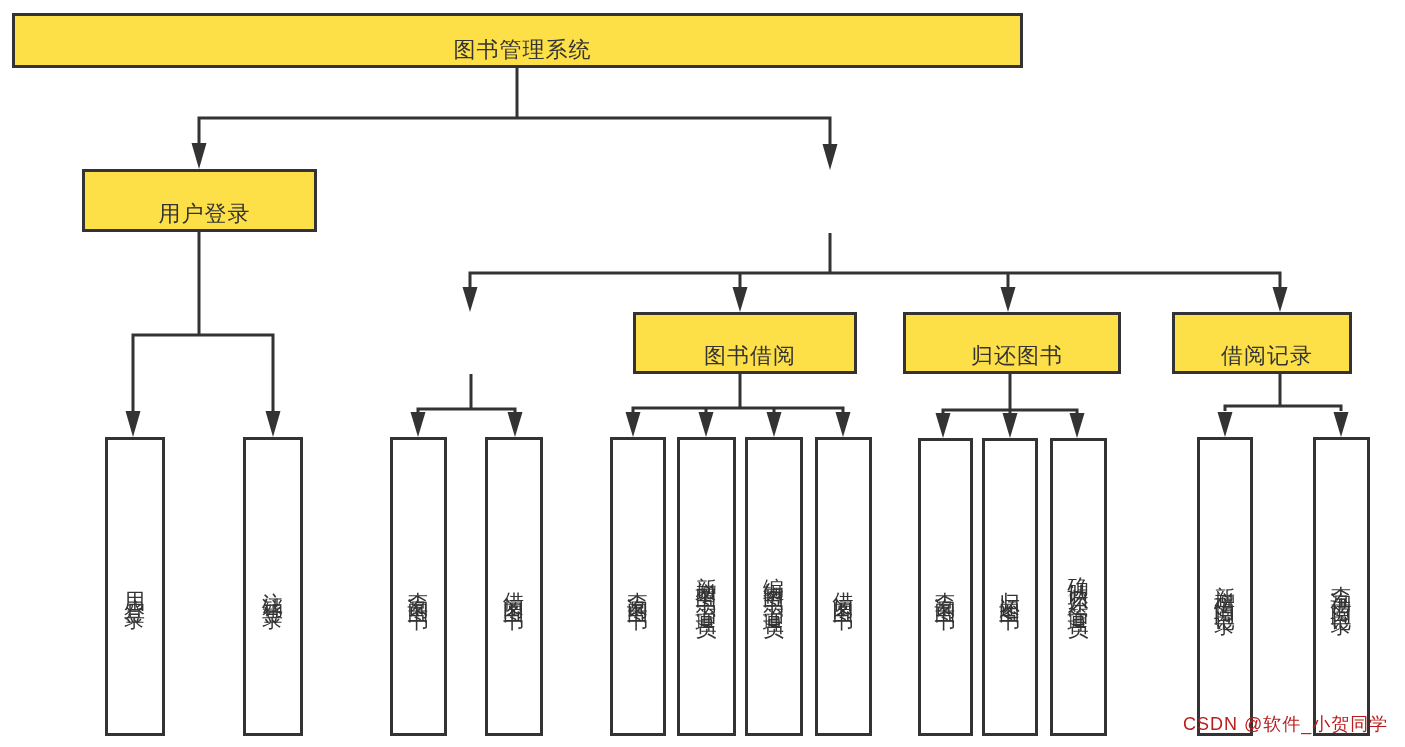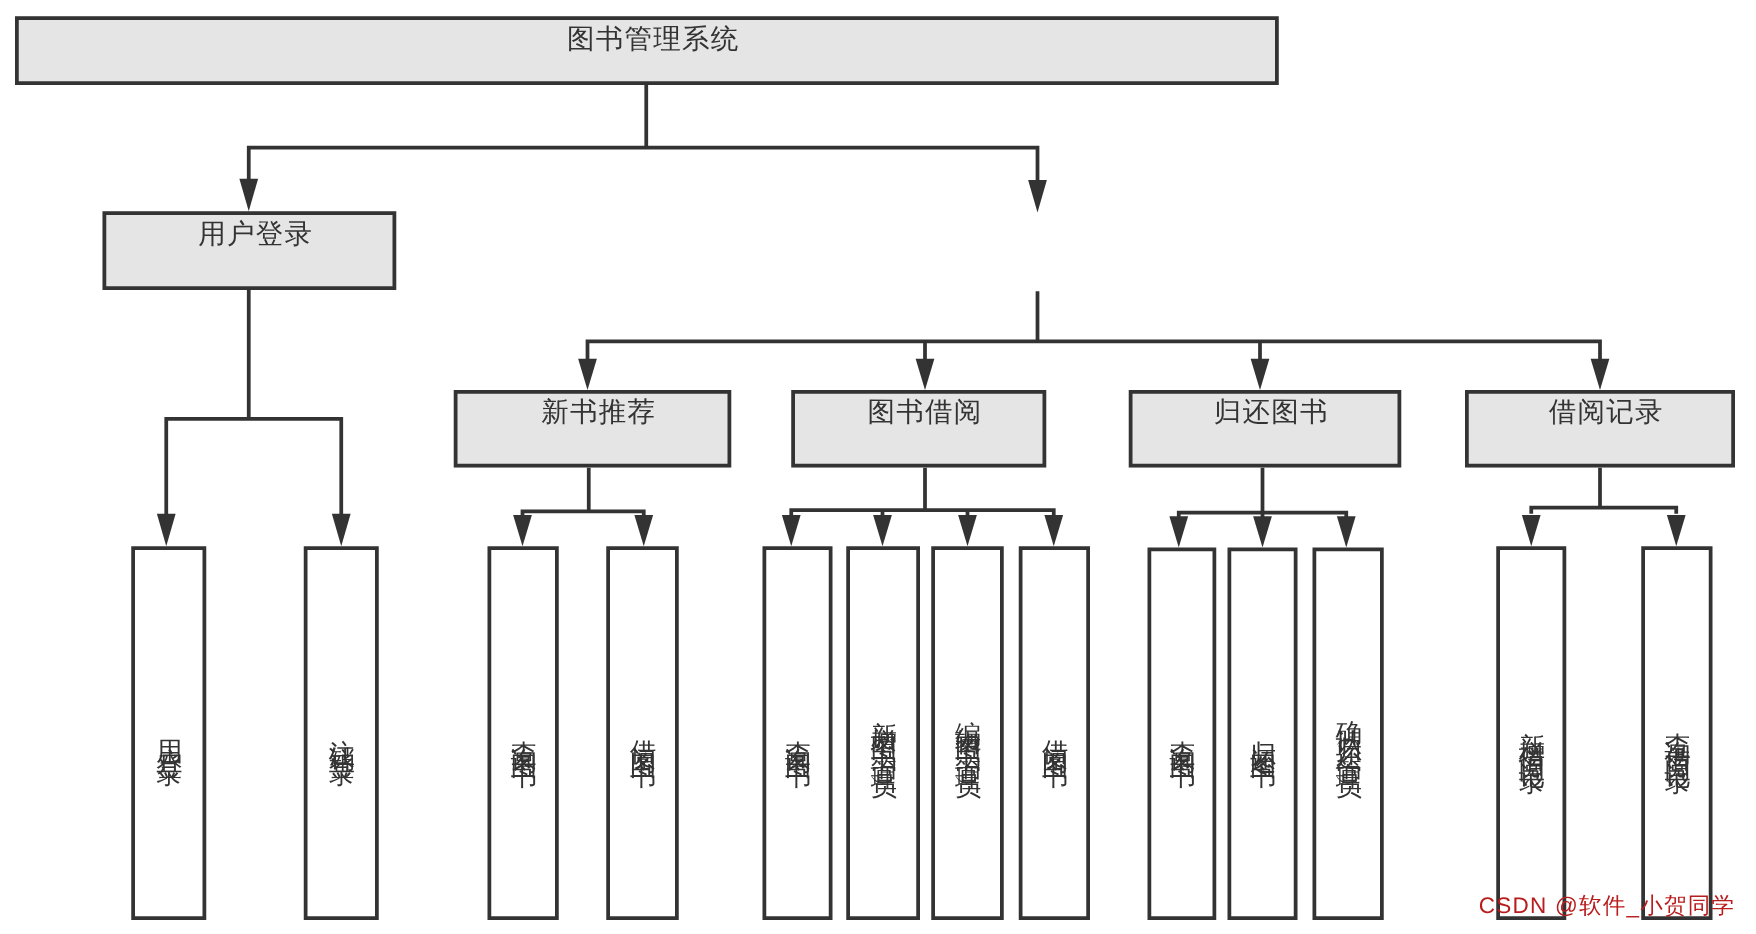--- a/index.html
+++ b/index.html
@@ -9,23 +9,23 @@
     background:#ffffff;
     font-family:"Liberation Sans","DejaVu Sans",sans-serif;
     color:#333333;
     overflow:hidden;
   }
   #wires{position:absolute;left:0;top:0;width:1405px;height:747px;}
   .node{
     position:absolute;
     box-sizing:border-box;
     border:3px solid #333333;
-    background:#e5e5e5;
+    background:#fde047;
     display:flex;
-    align-items:flex-start;
+    align-items:flex-end;
     justify-content:center;
     font-size:22px;
     letter-spacing:1px;
     color:#333333;
     padding-left:10px;
   }
   .leaf{
     position:absolute;
     box-sizing:border-box;
     border:3px solid #333333;
@@ -117,30 +117,27 @@
   </svg>
 
   <div class="node" style="left:12px;top:13px;width:1011px;height:55px;">
     <span>图书管理系统</span>
   </div>
 
   <div class="node" style="left:82px;top:169px;width:235px;height:63px;">
     <span>用户登录</span>
   </div>
 
-  <div class="node" style="left:363px;top:312px;width:222px;height:62px;">
-    <span>新书推荐</span>
-  </div>
-  <div class="node" style="left:633px;top:312px;width:204px;height:62px;">
+  <div class="node" style="left:633px;top:312px;width:224px;height:62px;">
     <span>图书借阅</span>
   </div>
   <div class="node" style="left:903px;top:312px;width:218px;height:62px;">
     <span>归还图书</span>
   </div>
-  <div class="node" style="left:1172px;top:312px;width:216px;height:62px;">
+  <div class="node" style="left:1172px;top:312px;width:180px;height:62px;">
     <span>借阅记录</span>
   </div>
 
   <div class="leaf" style="left:105px;top:437px;width:60px;height:299px;">
     <span class="vtext">用户登录</span>
   </div>
   <div class="leaf" style="left:243px;top:437px;width:60px;height:299px;">
     <span class="vtext">注销登录</span>
   </div>
 

